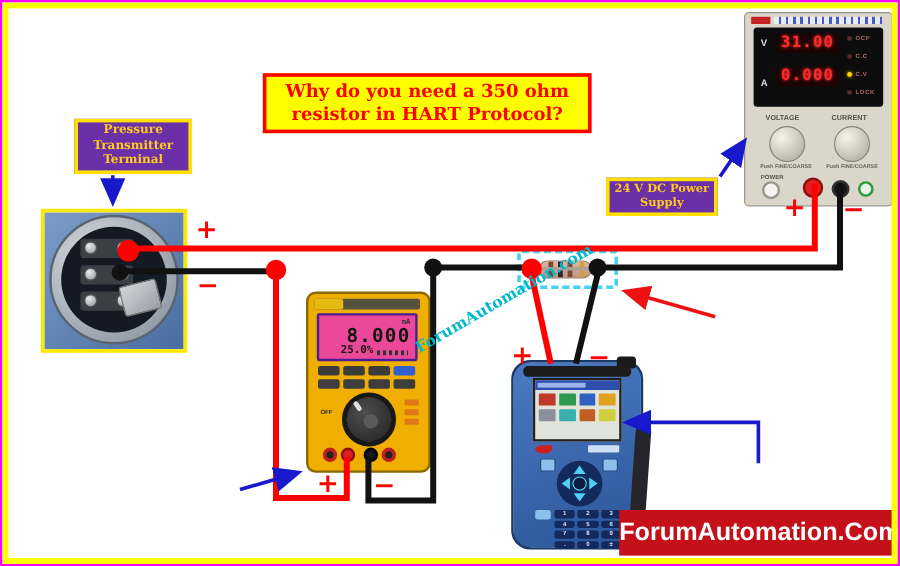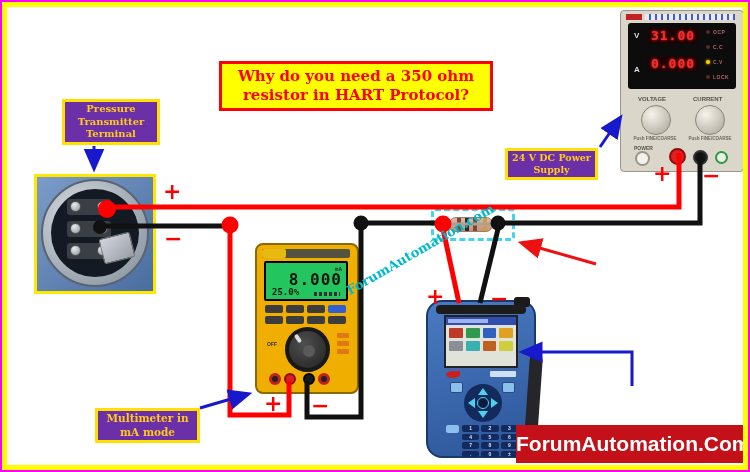--- a/index.html
+++ b/index.html
@@ -66,24 +66,24 @@
     font:bold 11px/24px "DejaVu Sans Mono",monospace;color:#20261c;letter-spacing:1px;z-index:2;}
   .xmtr-red{position:absolute;left:40px;top:54px;width:34px;height:3px;background:#c23a2a;border-radius:1px;z-index:2;}
   .xmtr-band{position:absolute;left:14px;top:100px;width:64px;height:16px;background:repeating-linear-gradient(#d6d8dc 0 3px,#aab0b8 3px 4px);border:1px solid #999;border-radius:2px;}
   .xmtr-neck{position:absolute;left:32px;top:116px;width:30px;height:13px;background:repeating-linear-gradient(90deg,#cdd1d6 0 4px,#8f959e 4px 6px);border:1px solid #888;}
   .xmtr-hex{position:absolute;left:36px;top:129px;width:22px;height:15px;background:linear-gradient(#dde0e4,#9aa0a8);border:1px solid #888;}
 
   
   .mm{left:253px;top:241px;width:100px;height:147px;background:#f0ae00;border:2px solid #8a6a00;border-radius:8px;z-index:1;}
   .mm-strip{position:absolute;left:5px;top:4px;width:88px;height:9px;background:#55523f;border-radius:2px;}
   .mm-chip{position:absolute;left:0;top:0;width:24px;height:9px;background:#e6ba10;border-radius:2px;}
-  .mm-lcd{position:absolute;left:7px;top:16px;width:84px;height:40px;background:#22c55e;border:2px solid #000000;border-radius:2px;box-sizing:border-box;}
+  .mm-lcd{position:absolute;left:7px;top:16px;width:84px;height:40px;background:#ec4899;border:2px solid #4c1d95;border-radius:2px;box-sizing:border-box;}
   .mm-unit{position:absolute;right:4px;top:2px;font:bold 6px "DejaVu Sans Mono",monospace;color:#333;}
   .mm-primary{position:absolute;right:4px;top:7px;font:bold 16px "DejaVu Sans Mono",monospace;color:#15150f;letter-spacing:1px;}
-  .mm-secondary{position:absolute;left:6px;bottom:2px;font:bold 9px "DejaVu Sans Mono",monospace;color:#15150f;}
+  .mm-secondary{position:absolute;left:18px;bottom:2px;font:bold 9px "DejaVu Sans Mono",monospace;color:#15150f;}
   .mm-bars{position:absolute;right:6px;bottom:3px;width:26px;height:4px;background:repeating-linear-gradient(90deg,#333 0 3px,transparent 3px 5px);}
   .mm-btn{position:absolute;width:18px;height:8px;background:#3c3c3c;border-radius:2px;}
   .mm-btn.blue{background:#2f5fd0;}
   .mm-dial{position:absolute;left:28px;top:82px;width:45px;height:45px;border-radius:50%;border:4px solid #181818;
     background:radial-gradient(circle at 40% 35%,#4e4e4e,#222);box-sizing:border-box;}
   .mm-dial-cap{position:absolute;left:14px;top:14px;width:12px;height:12px;border-radius:50%;background:#5a5a5a;}
   .mm-dial-ptr{position:absolute;left:7px;top:3px;width:4px;height:9px;background:#ddd;border-radius:2px;transform:rotate(-35deg);}
   .mm-off{position:absolute;left:10px;top:96px;font:bold 5px "Liberation Sans",sans-serif;color:#333;}
   .mm-orange{position:absolute;width:12px;height:5px;background:#e07818;border-radius:1px;}
   .mm-jack{position:absolute;top:128px;width:12px;height:12px;border-radius:50%;box-sizing:border-box;}
@@ -314,21 +314,20 @@
     <polyline points="630,384 630,350 521,350" fill="none" stroke="#1818cc" stroke-width="3" marker-end="url(#ab)"></polyline>
     <line x1="594" y1="262" x2="520" y2="241" stroke="#ee1111" stroke-width="3" marker-end="url(#ar)"></line>
   </svg>
 
   <div class="abs watermark">ForumAutomation.com</div>
 
   <div class="abs title-box">Why do you need a 350 ohm resistor in HART Protocol?</div>
 
   <div class="abs lbl" style="left:60px;top:97px;width:98px;height:46px">Pressure Transmitter Terminal</div>
   <div class="abs lbl" style="left:503px;top:146px;width:93px;height:32px;font-size:9.5px">24 V DC Power Supply</div>
-  <div class="abs lbl" style="left:93px;top:406px;width:105px;height:35px;font-size:10.5px">Multimeter in mA mode</div>
 
   <span class="pm" style="left:161px;top:178px">+</span>
   <span class="pm" style="left:162px;top:225px">−</span>
   <span class="pm" style="left:262px;top:390px">+</span>
   <span class="pm" style="left:309px;top:392px">−</span>
   <span class="pm" style="left:424px;top:283px">+</span>
   <span class="pm" style="left:488px;top:285px">−</span>
   <span class="pm" style="left:651px;top:160px">+</span>
   <span class="pm" style="left:700px;top:162px">−</span>
 

